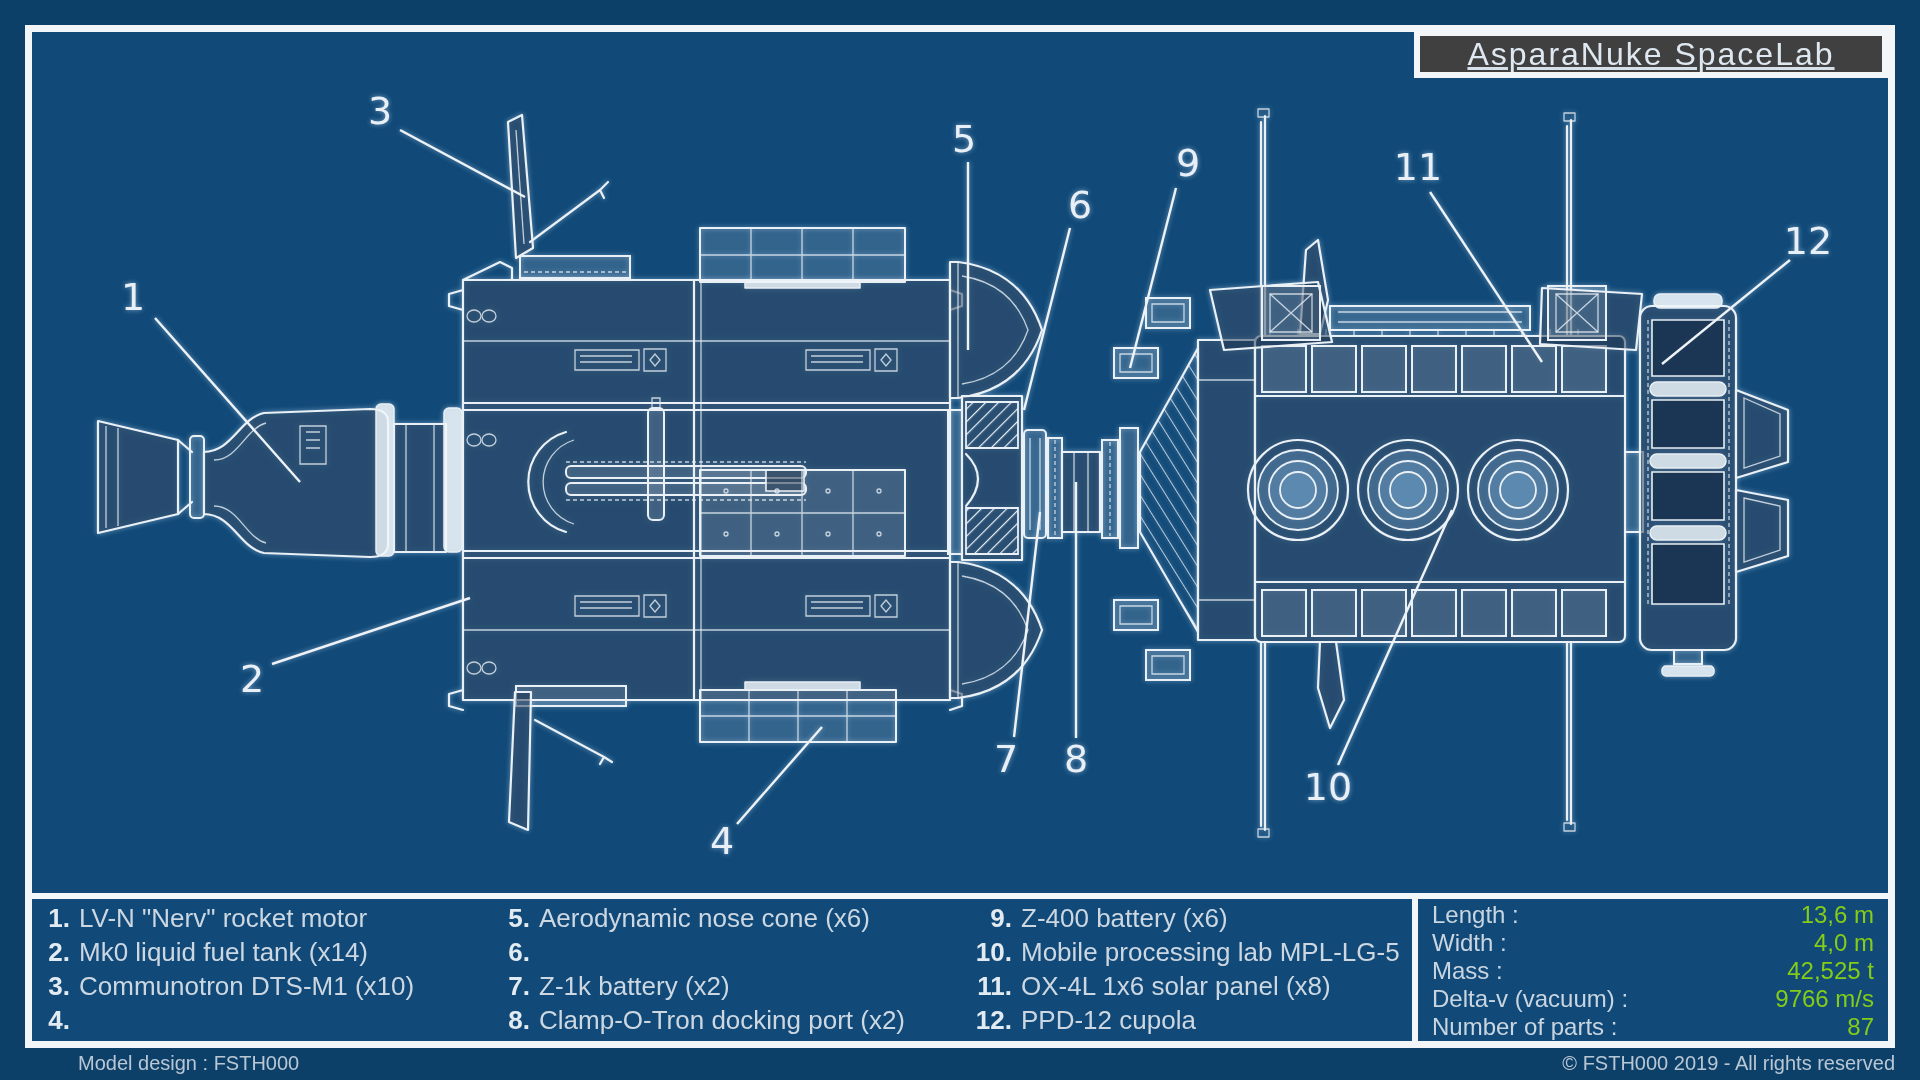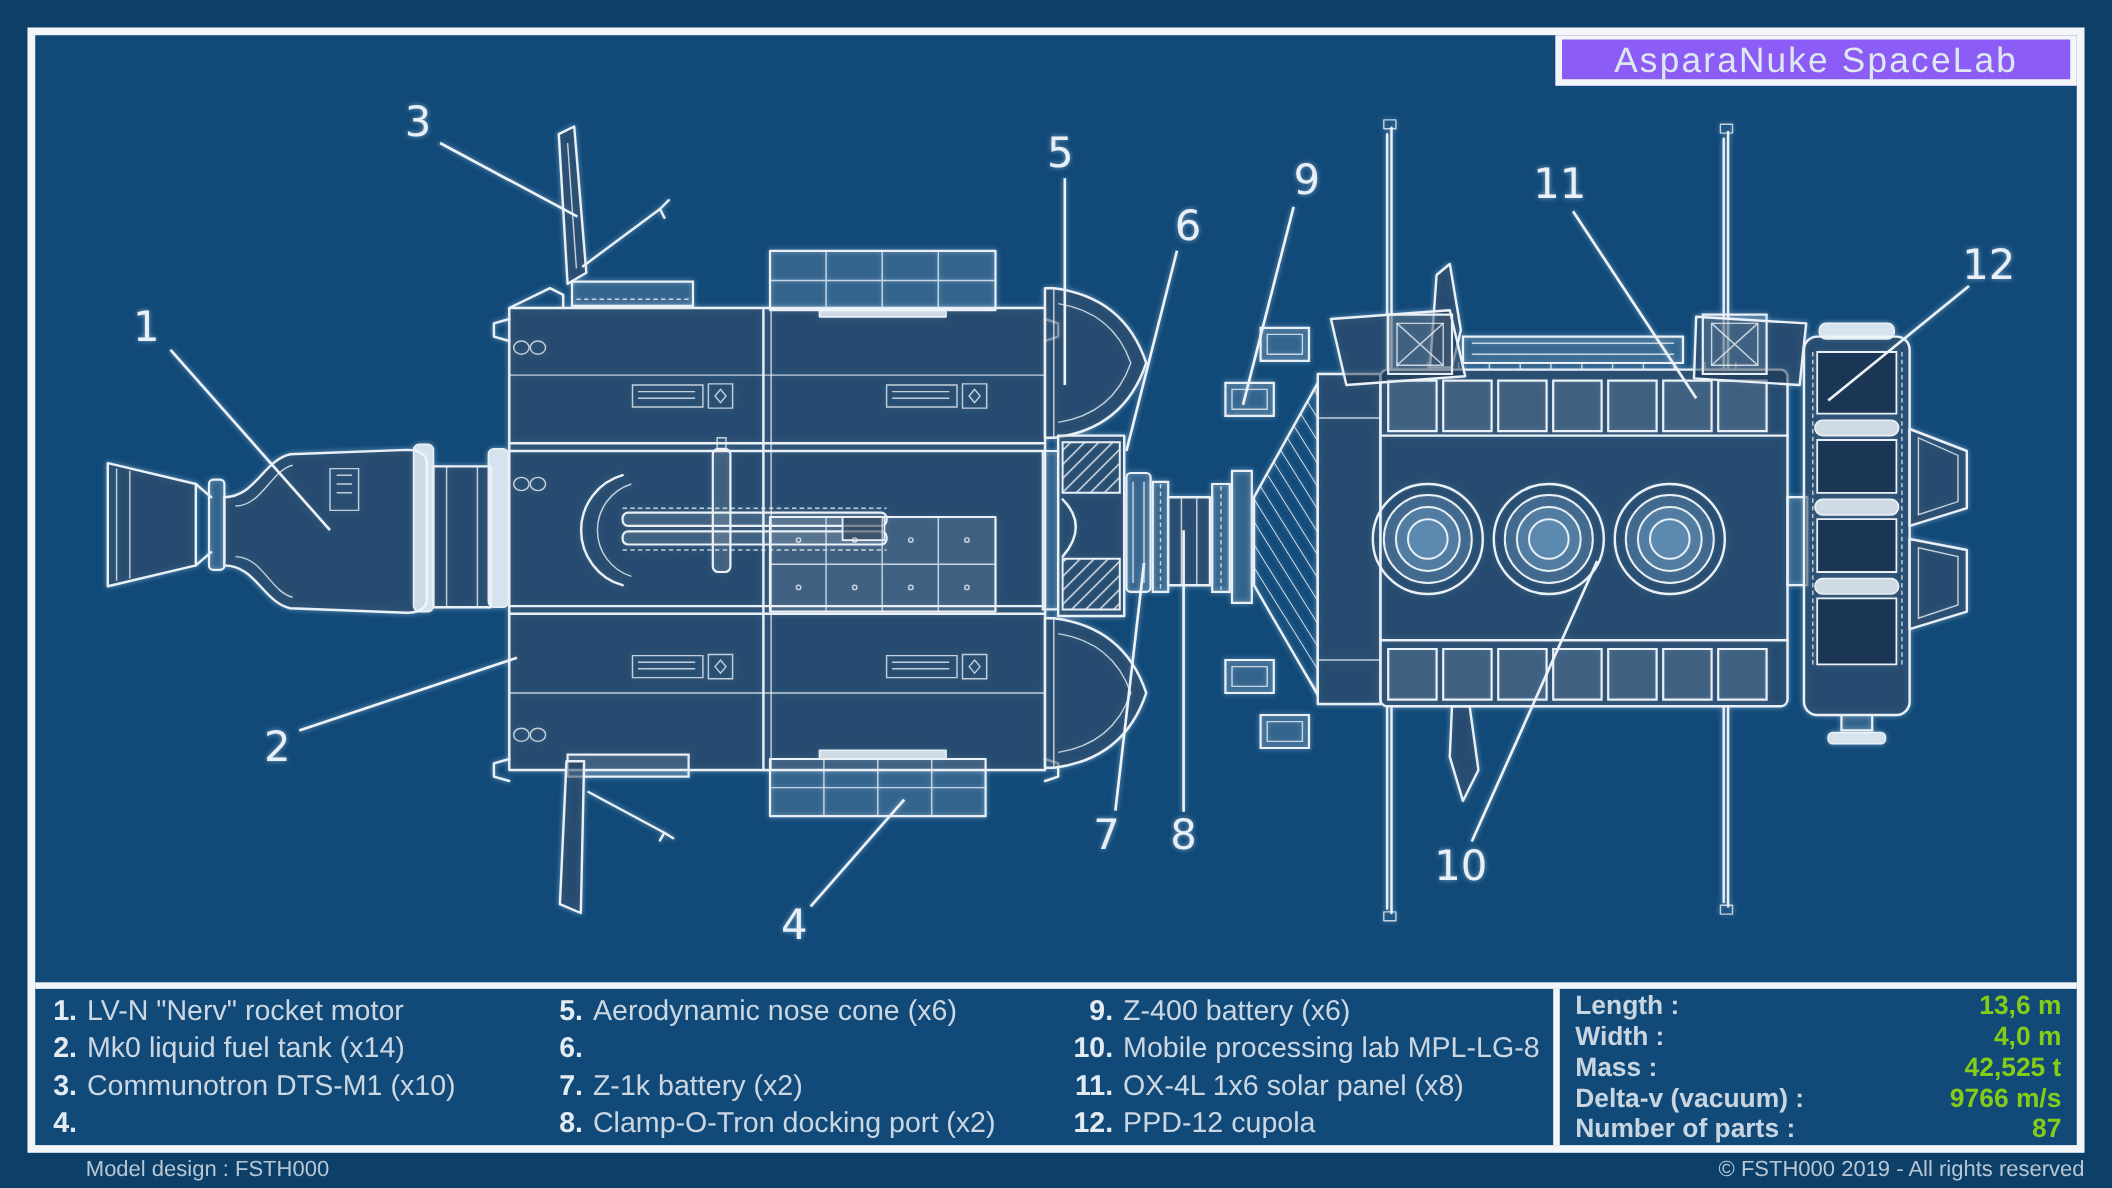--- a/index.html
+++ b/index.html
@@ -9,43 +9,42 @@
     font-family:"Liberation Sans", sans-serif;
     color:#d6e0ea;
     position:relative;
   }
   .frame {
     position:absolute; left:25px; top:25px; width:1870px; height:1023px;
     border:7px solid #f2f6f8; background:#114a78;
   }
   .title-box {
     position:absolute; left:1414px; top:32px; width:474px; height:46px;
-    border:6px solid #f2f6f8; border-top-width:4px; background:#8b5cf6;
-    display:flex; align-items:center; justify-content:center;
+    border:6px solid #f2f6f8; border-top-width:4px; background:#404040;
+    display:flex; align-items:center; justify-content:center;text-decoration:underline;
   }
   .title-box span {
     font-size:32px; letter-spacing:2px; color:#dfe8f0; white-space:nowrap;
   }
   .divider-h {
     position:absolute; left:32px; top:893px; width:1856px; height:6px; background:#f2f6f8;
   }
   .divider-v {
     position:absolute; left:1412px; top:899px; width:6px; height:142px; background:#f2f6f8;
   }
   .legend-col { position:absolute; top:901px; }
   .legend-col .row { display:flex; line-height:34px; font-size:26px; }
   .legend-col .num { font-weight:700; text-align:right; color:#e3ebf2; }
   .legend-col .lbl { margin-left:9px; color:#ccd7e2; white-space:nowrap; }
   .col1 { left:40px; }  .col1 .num { width:30px; }
   .col2 { left:478px; } .col2 .num { width:52px; }
   .col3 { left:938px; } .col3 .num { width:74px; }
   .specs {
     position:absolute; left:1418px; top:899px; width:470px; height:142px;
     padding:2px 14px 0 14px;
-    font-weight:bold;
   }
   .specs .srow { display:flex; justify-content:space-between; line-height:28px; font-size:24px; }
   .specs .sl { color:#c9d5e0; }
   .specs .sv { color:#84cc16; }
   .footer {
     position:absolute; left:0; top:1048px; width:1920px; height:32px;
     font-size:20px; line-height:30px; color:#b9c7d4;
   }
   .footer .fl { position:absolute; left:78px;text-align:center; }
   .footer .fr { position:absolute; right:25px; }
@@ -395,21 +394,21 @@
     </div>
 </div>
 
 <div class="legend-col col3">
   <div class="row">
       <span class="num">9.</span>
       <span class="lbl">Z-400 battery (x6)</span>
     </div>
   <div class="row">
       <span class="num">10.</span>
-      <span class="lbl">Mobile processing lab MPL-LG-8</span>
+      <span class="lbl">Mobile processing lab MPL-LG-5</span>
     </div>
   <div class="row">
       <span class="num">11.</span>
       <span class="lbl">OX-4L 1x6 solar panel (x8)</span>
     </div>
   <div class="row">
       <span class="num">12.</span>
       <span class="lbl">PPD-12 cupola</span>
     </div>
 </div>

